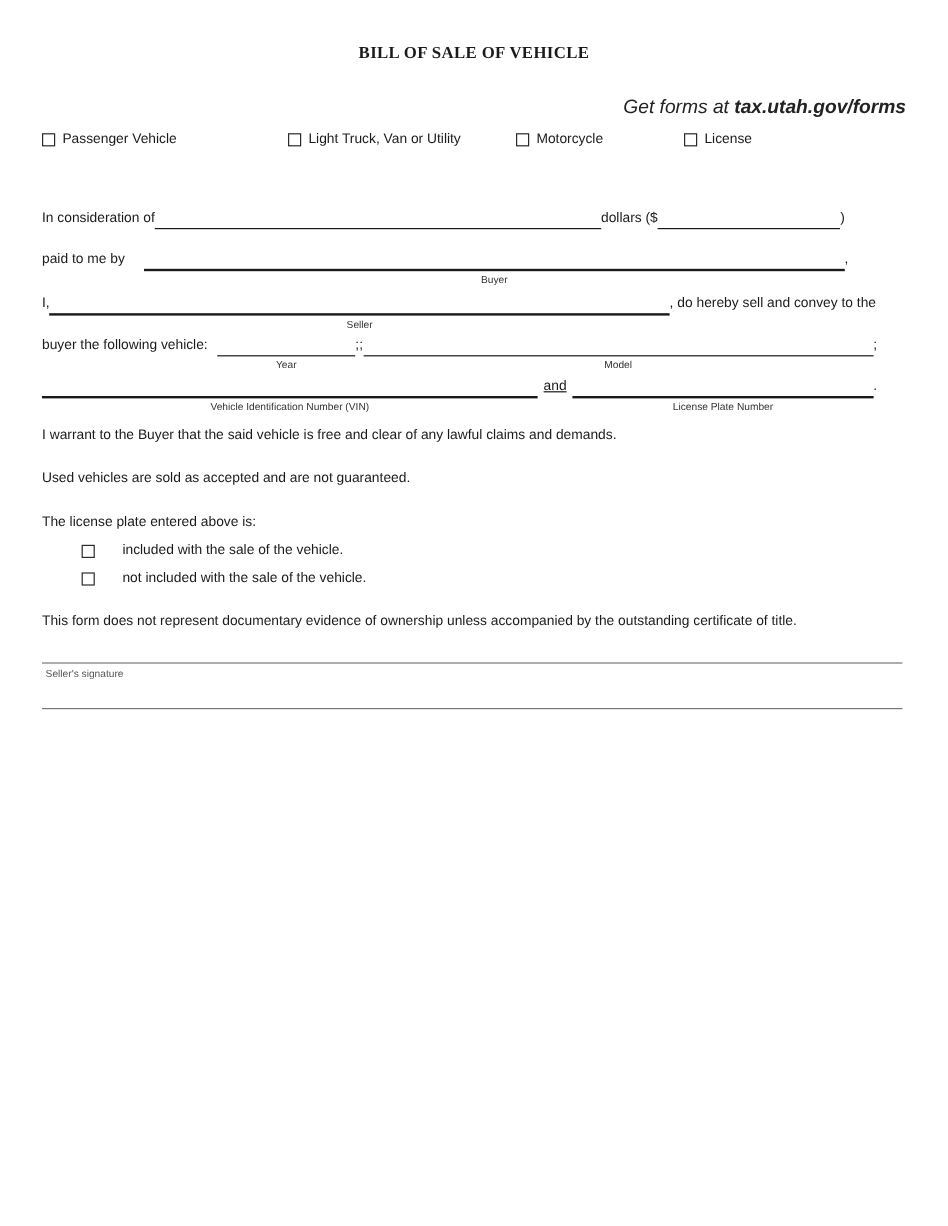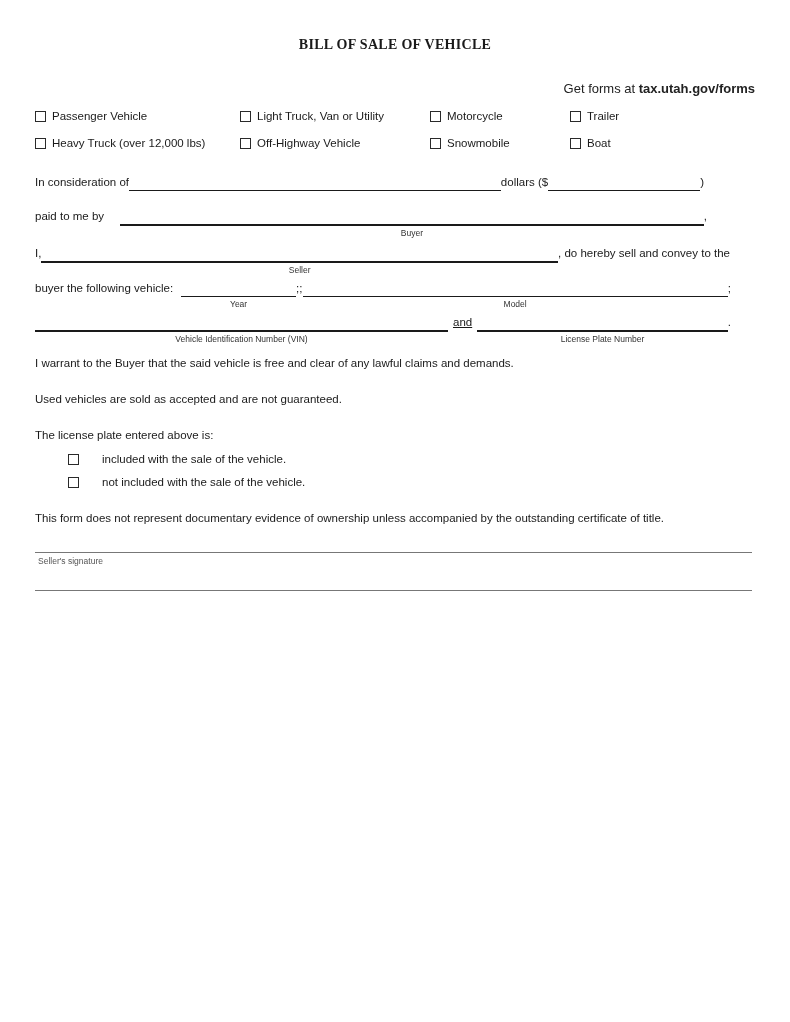--- a/index.html
+++ b/index.html
@@ -17,21 +17,22 @@
   .title {
     top: 37px; left: 0; width: 100%;
     text-align: center;
     font-family: "Liberation Serif", serif;
     font-weight: bold;
     font-size: 14px;
     letter-spacing: 0.3px;
   }
   .forms-note {
     top: 81px; right: 35px;
-    font-size: 13px;
+    font-size: 16px;
+    font-style: italic;
     color: #222;
   }
   .forms-note b { font-weight: bold; }
 
   .cb-row { left: 35px; width: 720px; height: 14px; }
   .cb-item { position: absolute; top: 0; display: flex; align-items: center; gap: 6px; }
   .cb-item .lbl { font-size: 11.5px; line-height: 13px; white-space: nowrap; }
   .cb {
     width: 9px; height: 9px;
     border: 1px solid #2a2a2a;
@@ -104,42 +105,24 @@
     <div class="cb-item cb-col2">
       <span class="cb"></span>
       <span class="lbl">Light Truck, Van or Utility</span>
     </div>
     <div class="cb-item cb-col3">
       <span class="cb"></span>
       <span class="lbl">Motorcycle</span>
     </div>
     <div class="cb-item cb-col4">
       <span class="cb"></span>
-      <span class="lbl">Trailer</span>
-    </div>
-  </div>
-
-  <div class="abs cb-row" style="top:137px;">
-    <div class="cb-item cb-col1">
-      <span class="cb"></span>
-      <span class="lbl">Heavy Truck (over 12,000 lbs)</span>
-    </div>
-    <div class="cb-item cb-col2">
-      <span class="cb"></span>
-      <span class="lbl">Off-Highway Vehicle</span>
-    </div>
-    <div class="cb-item cb-col3">
-      <span class="cb"></span>
-      <span class="lbl">Snowmobile</span>
-    </div>
-    <div class="cb-item cb-col4">
-      <span class="cb"></span>
-      <span class="lbl">Boat</span>
-    </div>
-  </div>
+      <span class="lbl">License</span>
+    </div>
+  </div>
+
 
   <div class="abs fline" style="top:175px; width:669px;">
     <span class="txt">In consideration of</span>
     <span class="fill grow"></span>
     <span class="txt">dollars ($</span>
     <span class="fill" style="flex:0 0 152px;"></span>
     <span class="txt">)</span>
   </div>
 
   <div class="abs fline" style="top:209px; width:672px;">

